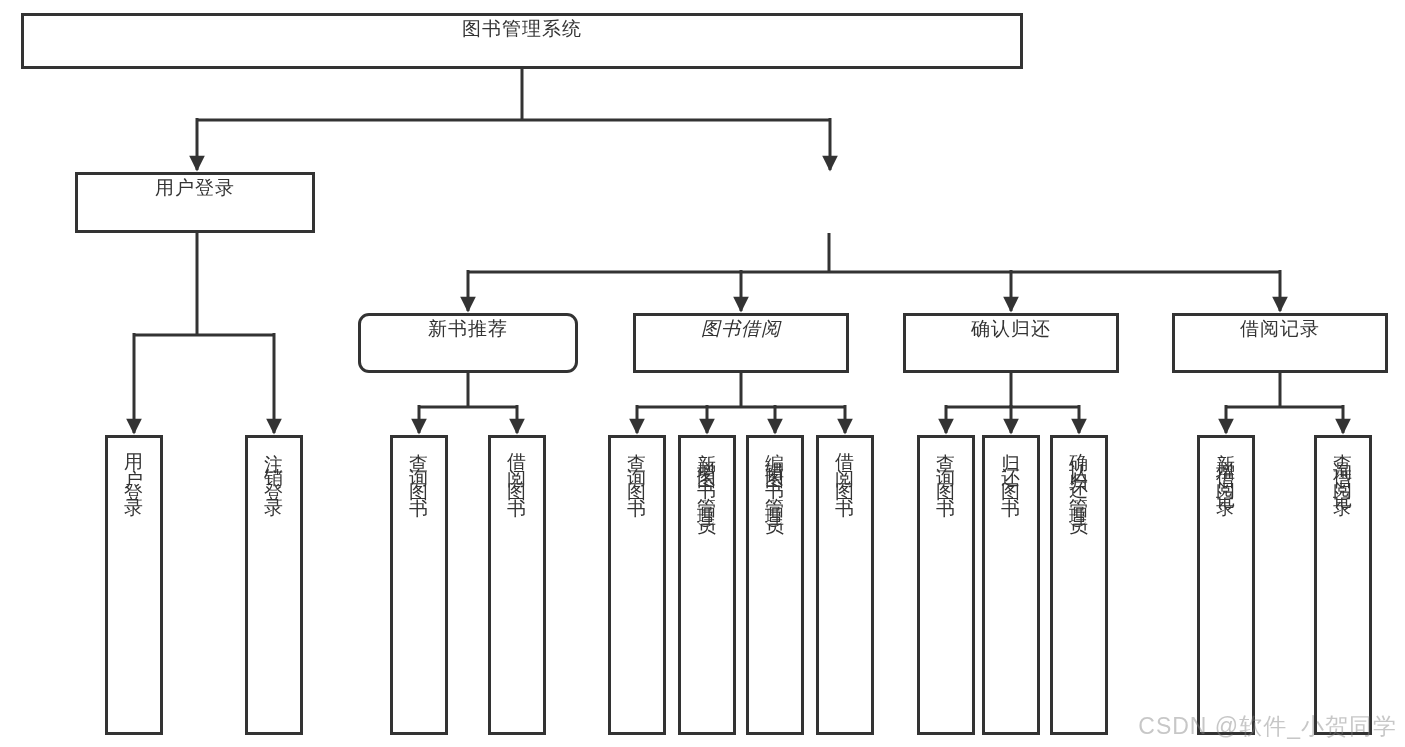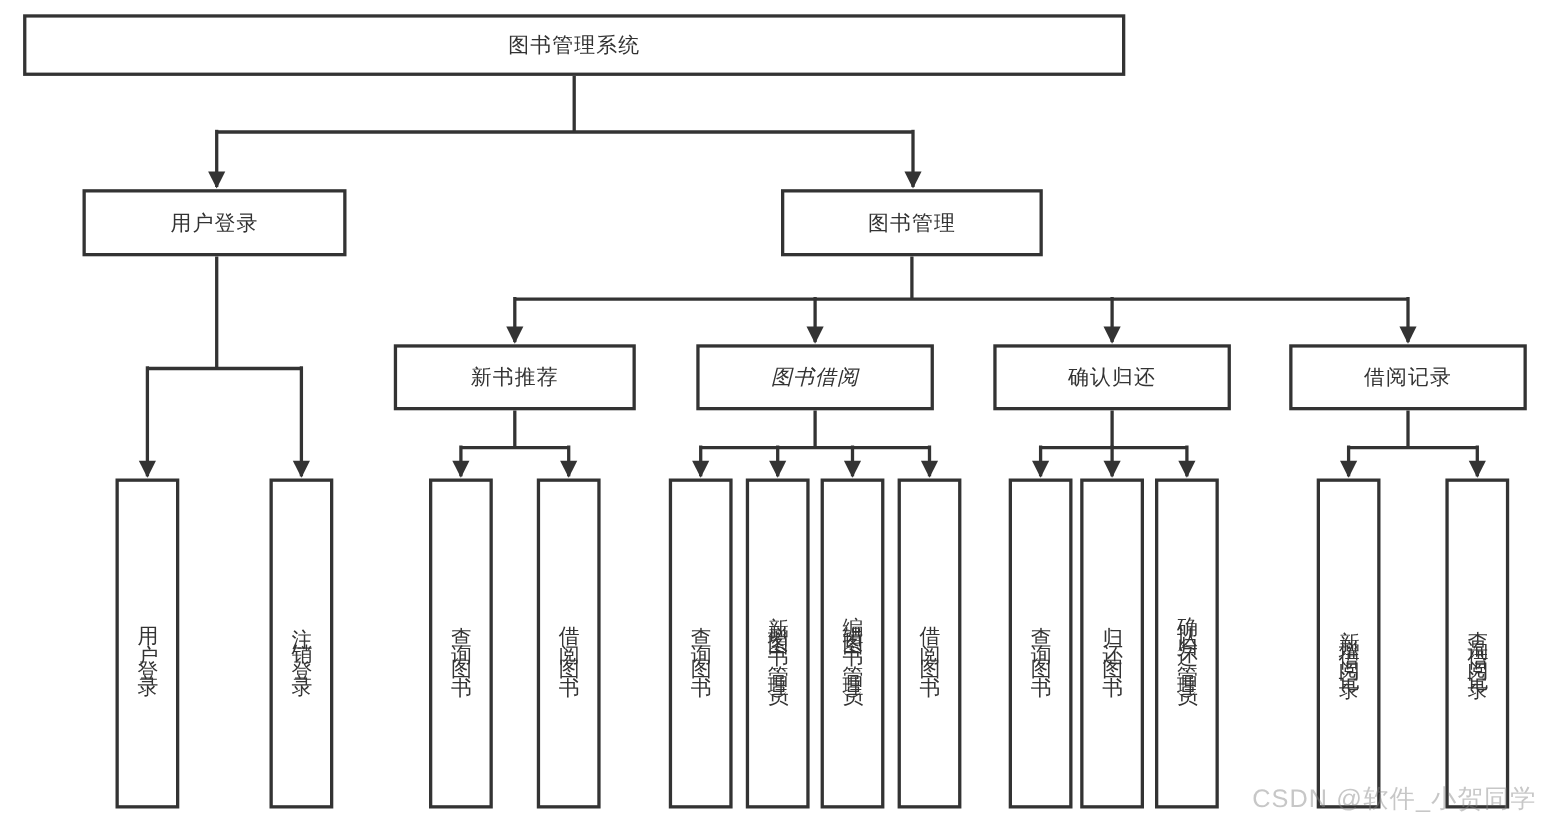--- a/index.html
+++ b/index.html
@@ -16,21 +16,20 @@
     position: absolute;
     left: 0; top: 0;
     width: 1405px; height: 747px;
   }
   .node {
     position: absolute;
     box-sizing: border-box;
     background: #ffffff;
     border: 3px solid #333333;
     display: flex;
-    align-items: center;
     justify-content: center;
     font-size: 19px;
     letter-spacing: 1px;
     color: #333333;
   }
   .leaf {
     width: 58px;
     height: 300px;
     top: 435px;
   }
@@ -107,25 +106,22 @@
     </g>
   </svg>
 
   <div class="node" style="left:21px; top:13px; width:1002px; height:56px;">
     <span class="lbl">图书管理系统</span>
   </div>
 
   <div class="node" style="left:75px; top:172px; width:240px; height:61px;">
     <span class="lbl">用户登录</span>
   </div>
-  <div class="node" style="left:710px; top:172px; width:238px; height:61px;">
-    <span class="lbl">图书管理</span>
-  </div>
 
-  <div class="node" style="left:358px; top:313px; width:220px; height:60px;">
+  <div class="node" style="left:358px; top:313px; width:220px; height:60px;border-radius:11px;">
     <span class="lbl">新书推荐</span>
   </div>
   <div class="node" style="left:633px; top:313px; width:216px; height:60px;font-style:italic;">
     <span class="lbl">图书借阅</span>
   </div>
   <div class="node" style="left:903px; top:313px; width:216px; height:60px;">
     <span class="lbl">确认归还</span>
   </div>
   <div class="node" style="left:1172px; top:313px; width:216px; height:60px;">
     <span class="lbl">借阅记录</span>

